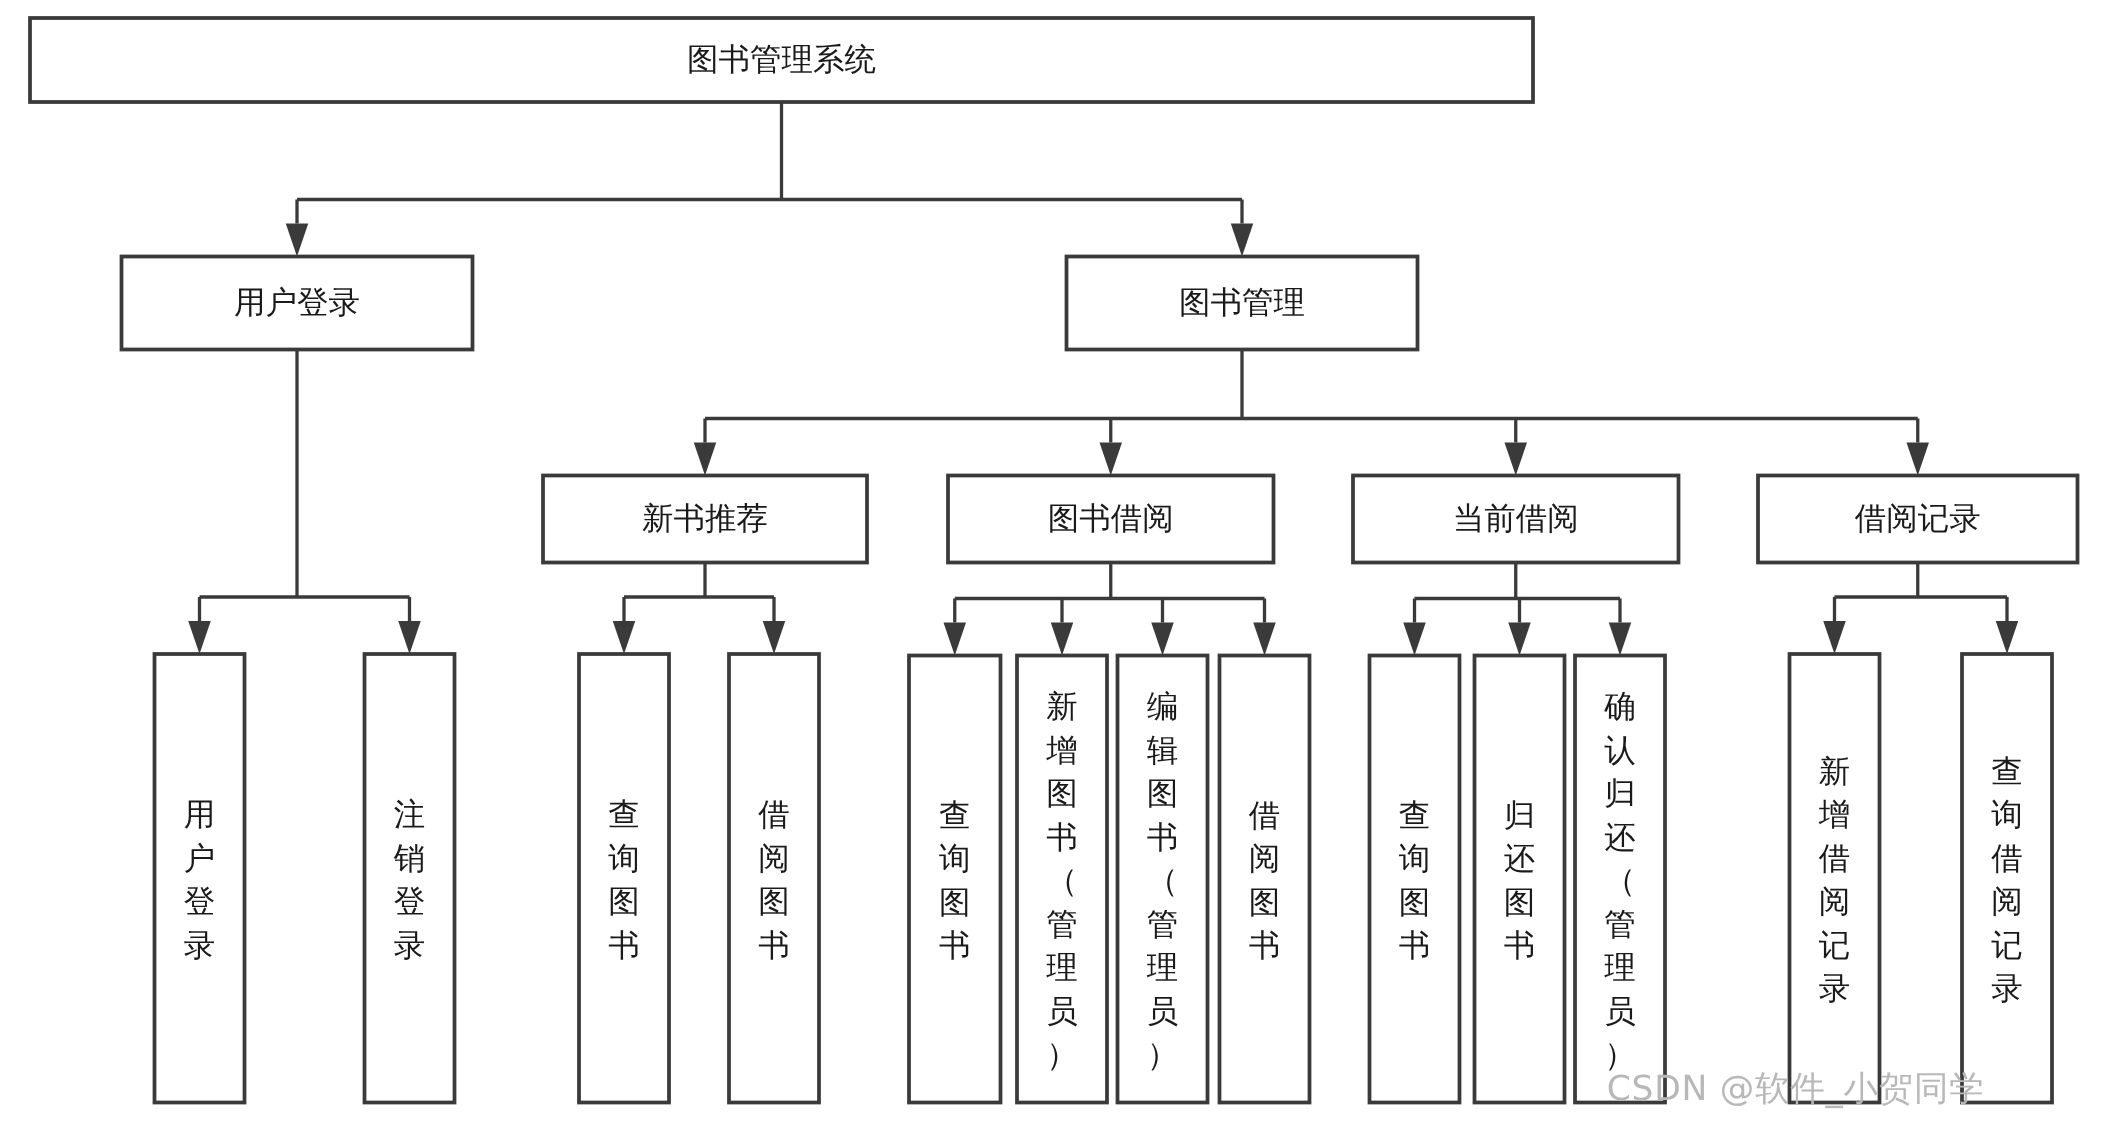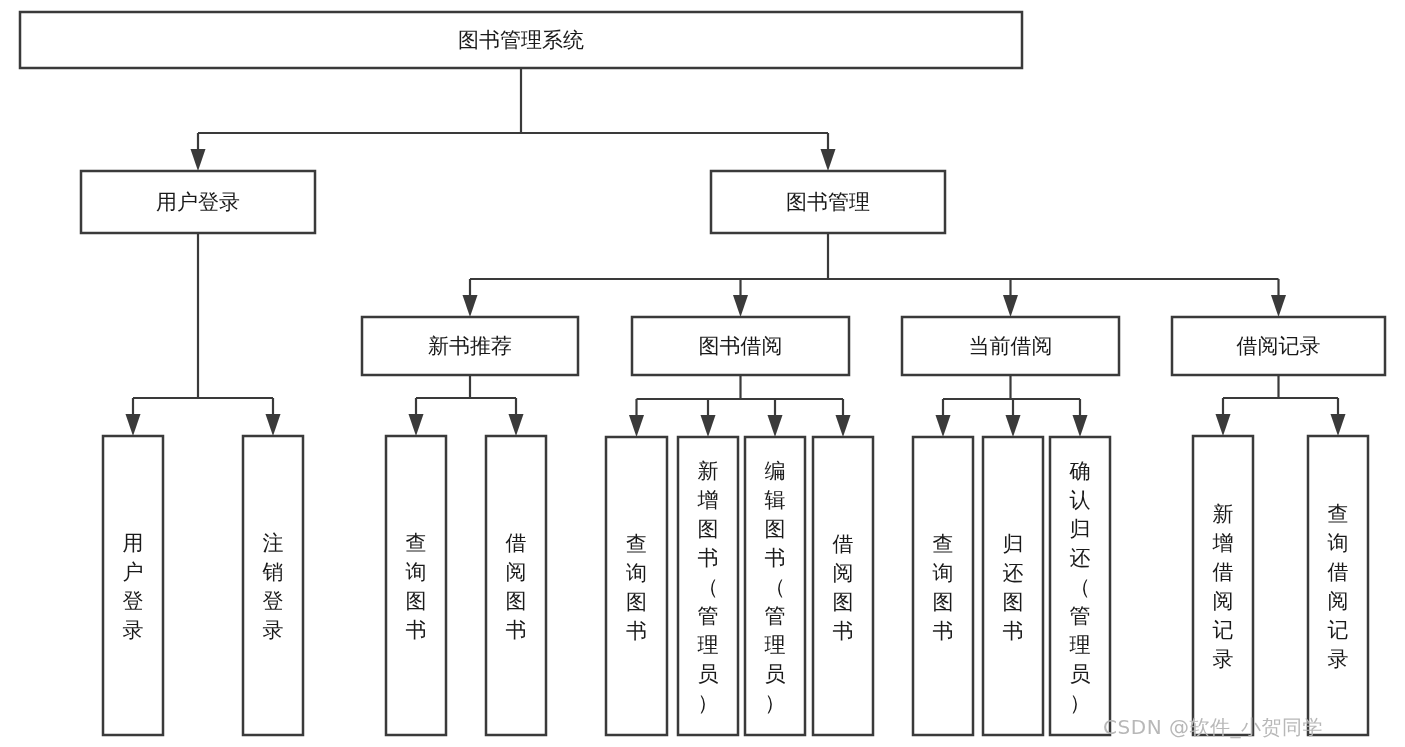--- a/index.html
+++ b/index.html
@@ -51,21 +51,21 @@
     font-family: "DejaVu Sans", "Liberation Sans", sans-serif;
     font-size: 21px;
     fill: #1a1a1a;
     text-anchor: middle;
   }
   .watermark {
     position: absolute;
     right: 14px;
     bottom: 6px;
     font-family: "DejaVu Sans", "Liberation Sans", sans-serif;
-    font-size: 20px;
+    font-size: 23px;
     color: #b8b8b8;
     white-space: nowrap;
     letter-spacing: 0.5px;
     pointer-events: none;
   }
 </style>
 </head>
 <body>
 
 <div id="diagram-root">

